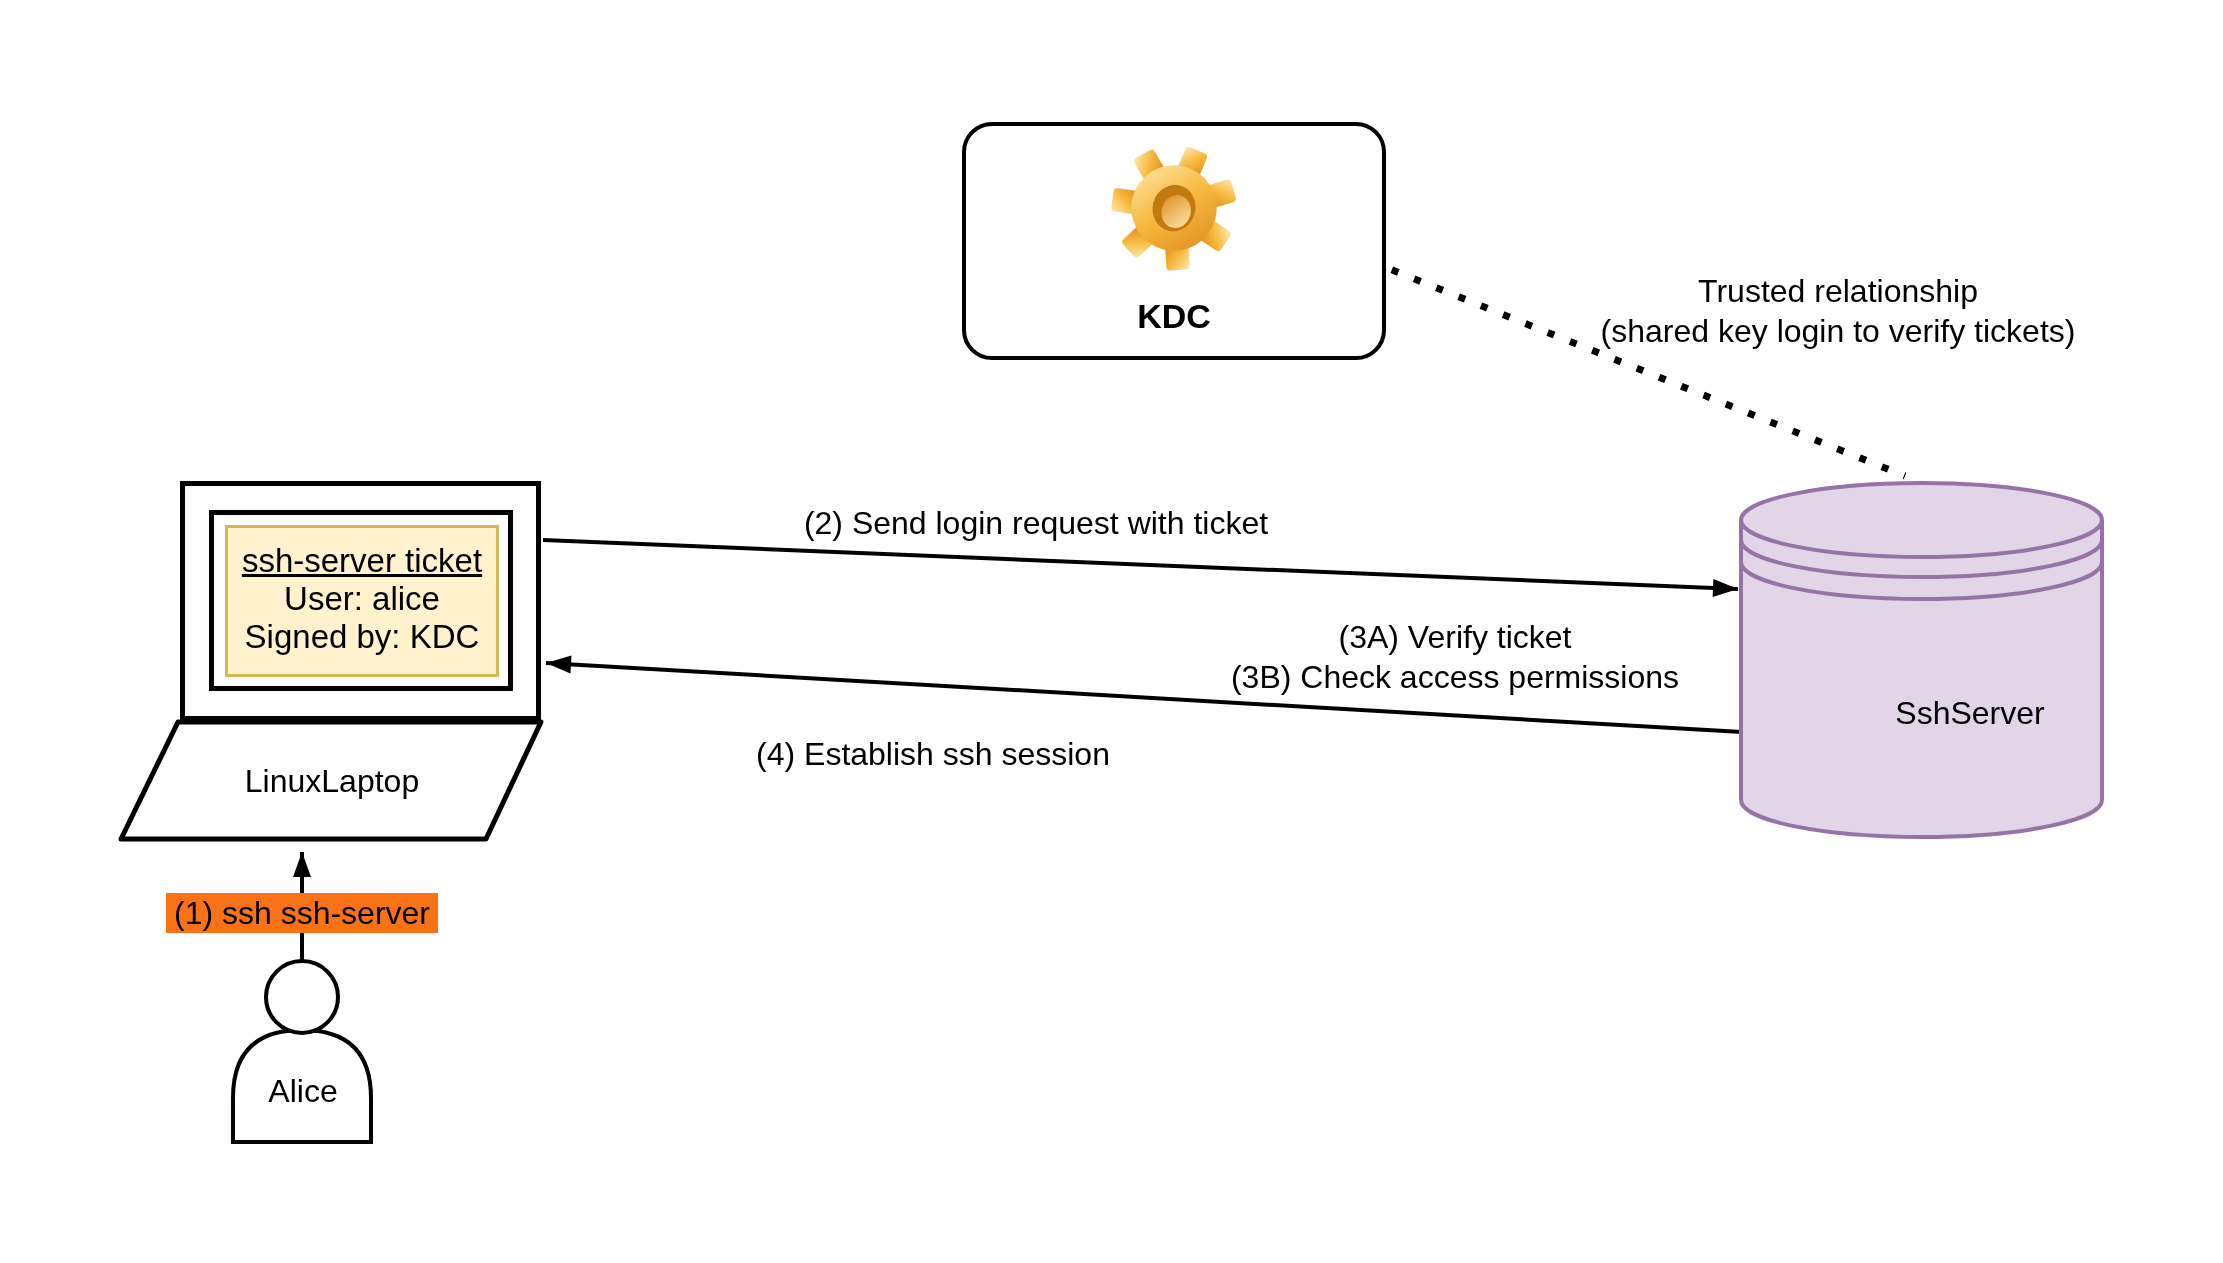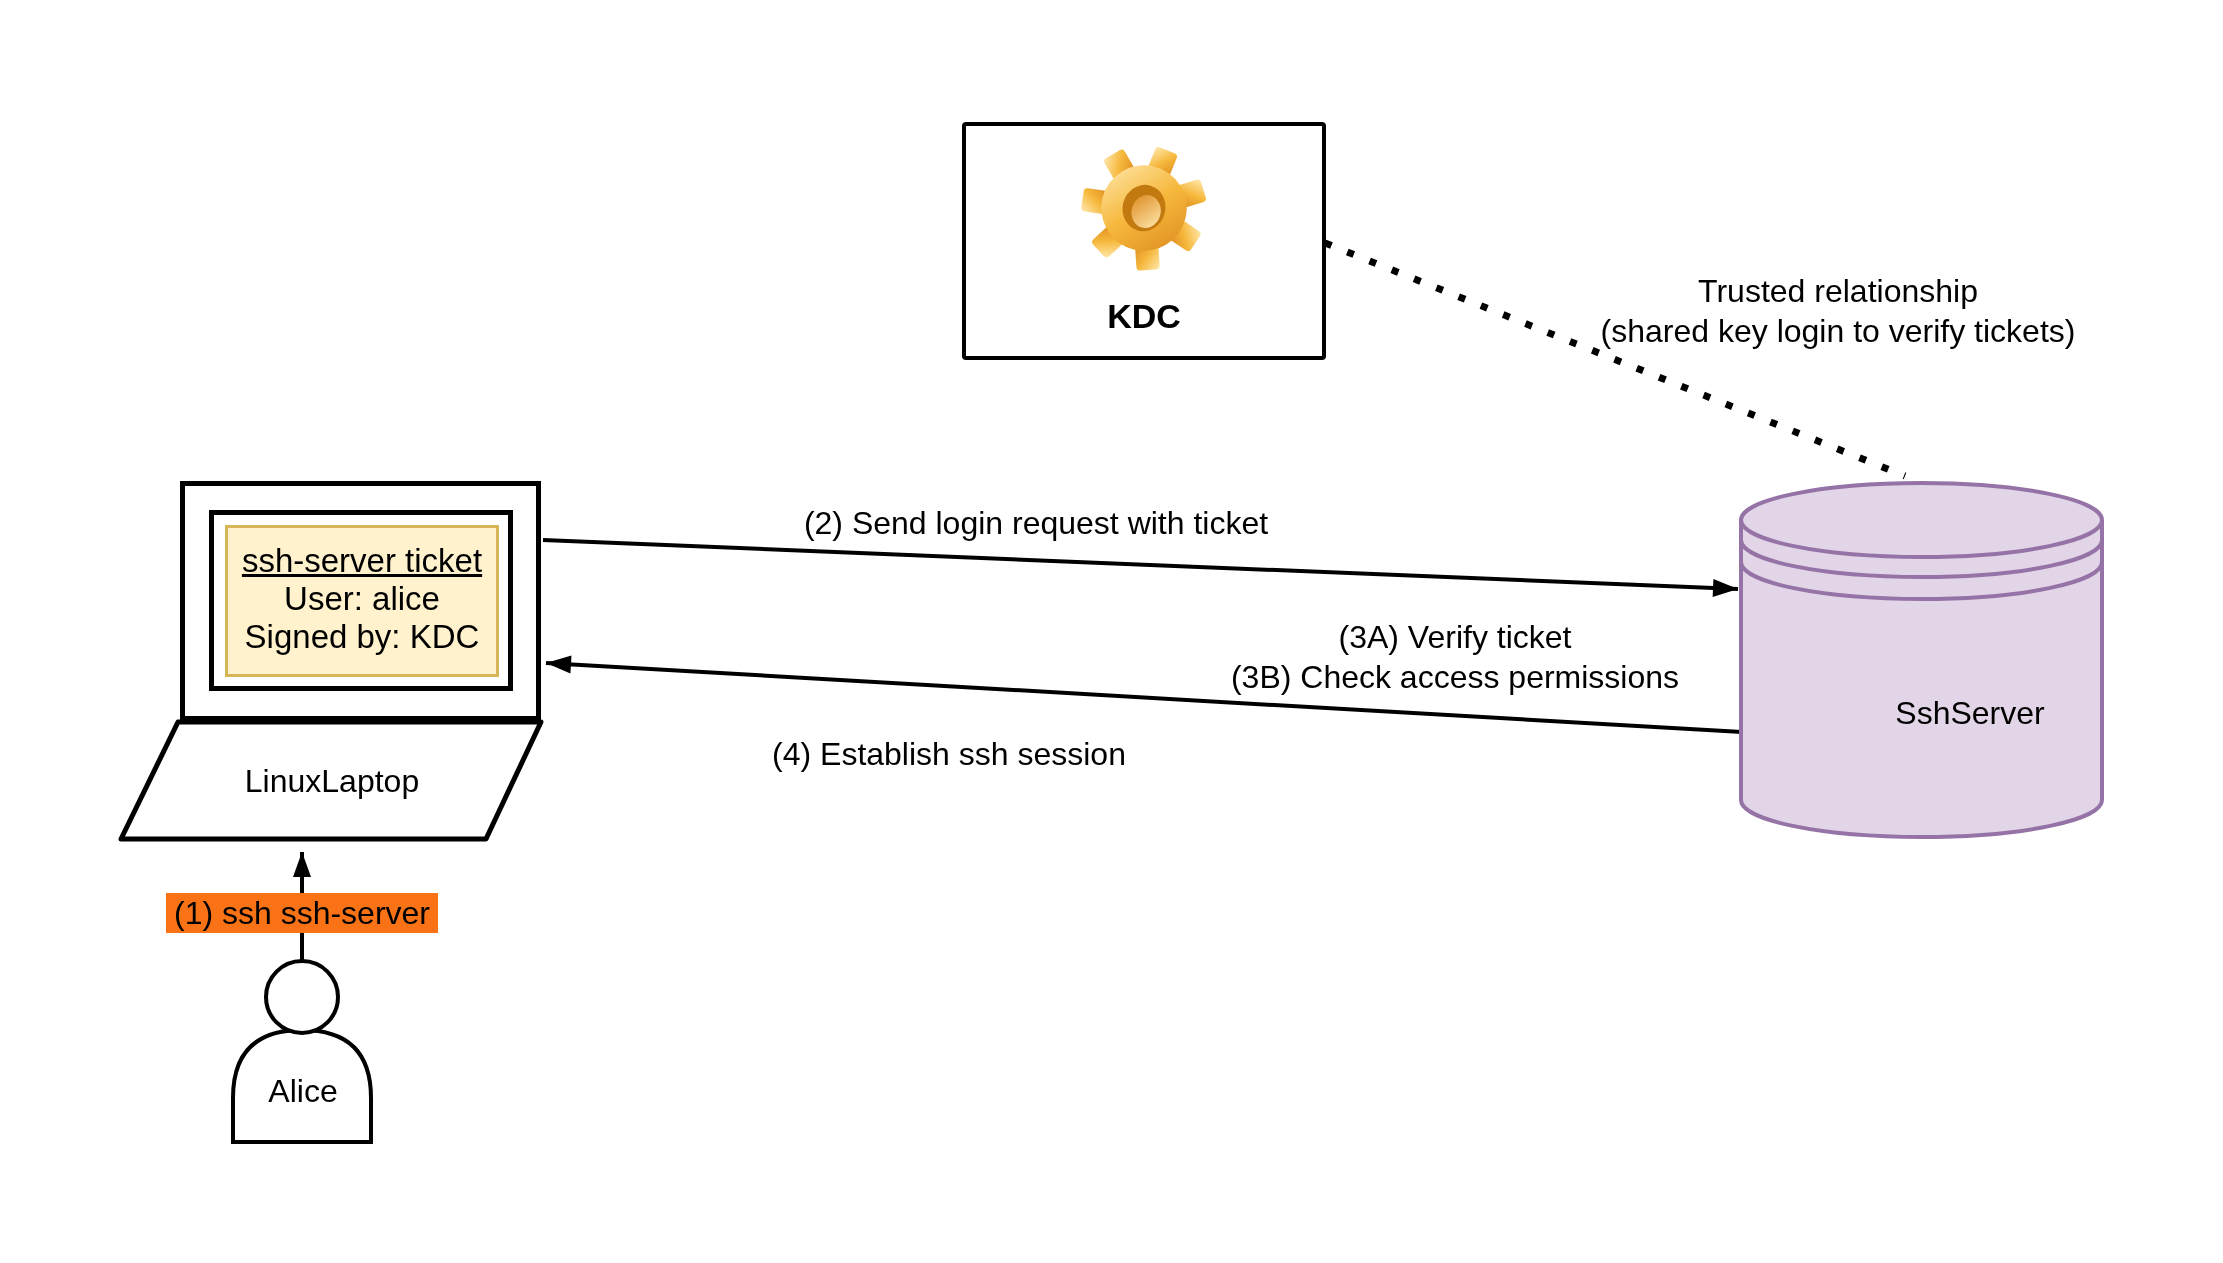--- a/index.html
+++ b/index.html
@@ -16,23 +16,23 @@
     position:absolute;
     transform:translateX(-50%);
     text-align:center;
     font-size:32px;
     line-height:40px;
     white-space:nowrap;
   }
   .lbl-multiline{white-space:normal;width:700px;}
   
   .kdc-box{
-    position:absolute;left:962px;top:122px;width:364px;height:238px;
+    position:absolute;left:962px;top:122px;width:424px;height:238px;
     box-sizing:border-box;border:4px solid var(--stroke,#000);
-    border-radius:4px;background:#fff;
+    border-radius:30px;background:#fff;
   }
   .kdc-label{
     position:absolute;left:50%;top:170px;transform:translateX(-50%);
     font-size:34px;font-weight:bold;line-height:40px;
   }
   .gear-wrap{position:absolute;left:50%;top:8px;transform:translateX(-50%);}
   
   .laptop-screen{
     position:absolute;left:180px;top:481px;width:361px;height:240px;
     box-sizing:border-box;border:5px solid var(--stroke,#000);background:#fff;
@@ -133,20 +133,20 @@
     <div>User: alice</div>
     <div>Signed by: KDC</div>
   </div>
   <div class="lbl" style="left:332px;top:761px;">LinuxLaptop</div>
 
   <div class="lbl" style="left:1036px;top:491px;margin-top:12px;">(2) Send login request with ticket</div>
   <div class="lbl" style="left:1455px;top:617px;">
     <div>(3A) Verify ticket</div>
     <div>(3B) Check access permissions</div>
   </div>
-  <div class="lbl" style="left:933px;top:734px;margin-left:16px;">(4) Establish ssh session</div>
+  <div class="lbl" style="left:933px;top:734px;">(4) Establish ssh session</div>
   <div class="lbl on-line" style="left:302px;top:893px;">(1) ssh ssh-server</div>
 
   <div class="lbl" style="left:1958px;top:693px;margin-left:12px;">SshServer</div>
 
   <div class="lbl" style="left:303px;top:1071px;">Alice</div>
 
 </div>
 
 </body></html>

